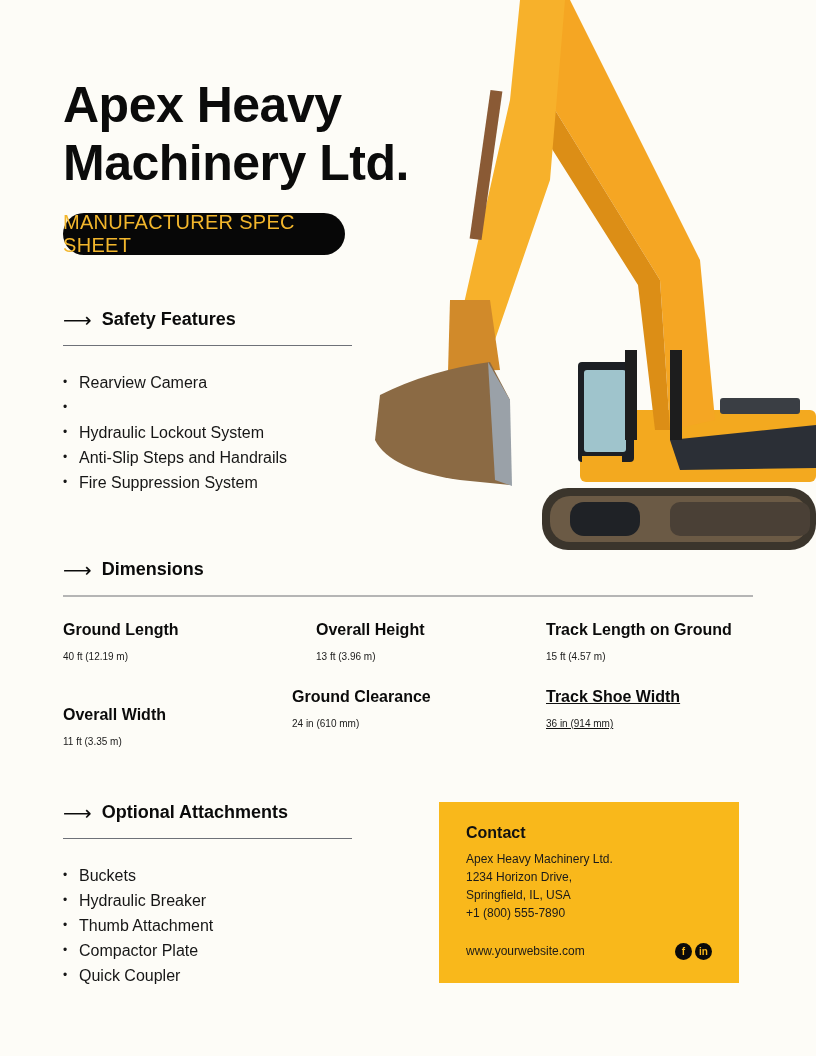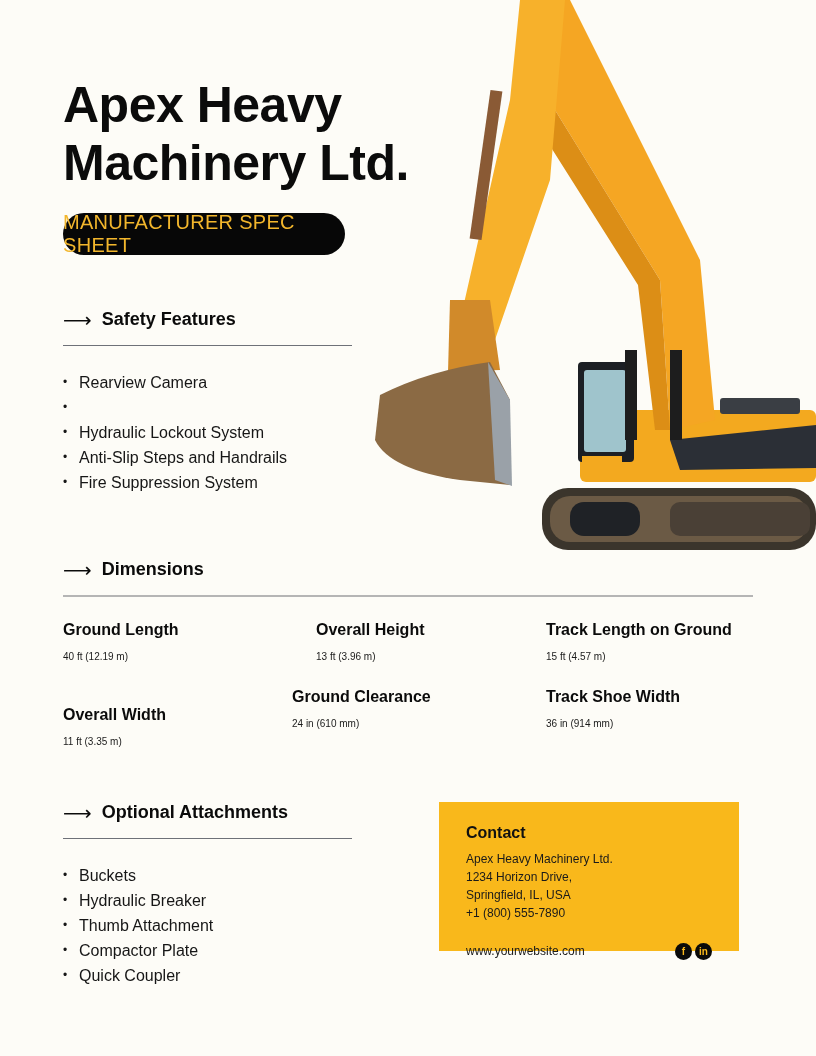--- a/index.html
+++ b/index.html
@@ -43,21 +43,21 @@
     }
     .bullets li .dot { width: 16px; font-size: 12px; }
 
     .dim-grid { position: absolute; left: 63px; top: 620px; width: 700px; }
     .dim-cell { position: absolute; }
     .dim-label { font-size: 16px; font-weight: 700; color: #0b0b0b; line-height: 20px; }
     .dim-value { font-size: 10px; color: #1a1a1a; margin-top: 8px; line-height: 18px; }
 
     .contact {
       position: absolute; left: 439px; top: 802px;
-      width: 300px; height: 149px; background: #f9b81b;
+      width: 300px; height: 181px; background: #f9b81b;
       padding: 22px 27px;
     }
     .contact-title { font-size: 16px; font-weight: 700; color: #111; margin-bottom: 8px; }
     .contact-line { font-size: 12px; line-height: 18px; color: #1a1a1a; }
     .contact-footer {
       position: absolute; left: 27px; right: 27px; top: 140px;
       display: flex; justify-content: space-between; align-items: center; text-align: right;
     }
     .social { display: flex; gap: 3px; }
     .social-icon {
@@ -153,21 +153,21 @@
       <div class="dim-value">15 ft (4.57 m)</div>
     </div>
     <div class="dim-cell" style="left:0; top:56px;margin-top:29px;">
       <div class="dim-label">Overall Width</div>
       <div class="dim-value">11 ft (3.35 m)</div>
     </div>
     <div class="dim-cell" style="left:229px; top:67px;">
       <div class="dim-label">Ground Clearance</div>
       <div class="dim-value">24 in (610 mm)</div>
     </div>
-    <div class="dim-cell" style="left:483px; top:67px;">
+    <div class="dim-cell" style="left:483px; top:67px;text-decoration:underline;">
       <div class="dim-label">Track Shoe Width</div>
       <div class="dim-value">36 in (914 mm)</div>
     </div>
   </div>
 
   <div class="section-head" style="top:802px;">
     <span class="arrow">⟶</span>
     <span>Optional Attachments</span>
   </div>
   <div class="divider" style="top:838px; width:289px;"></div>

